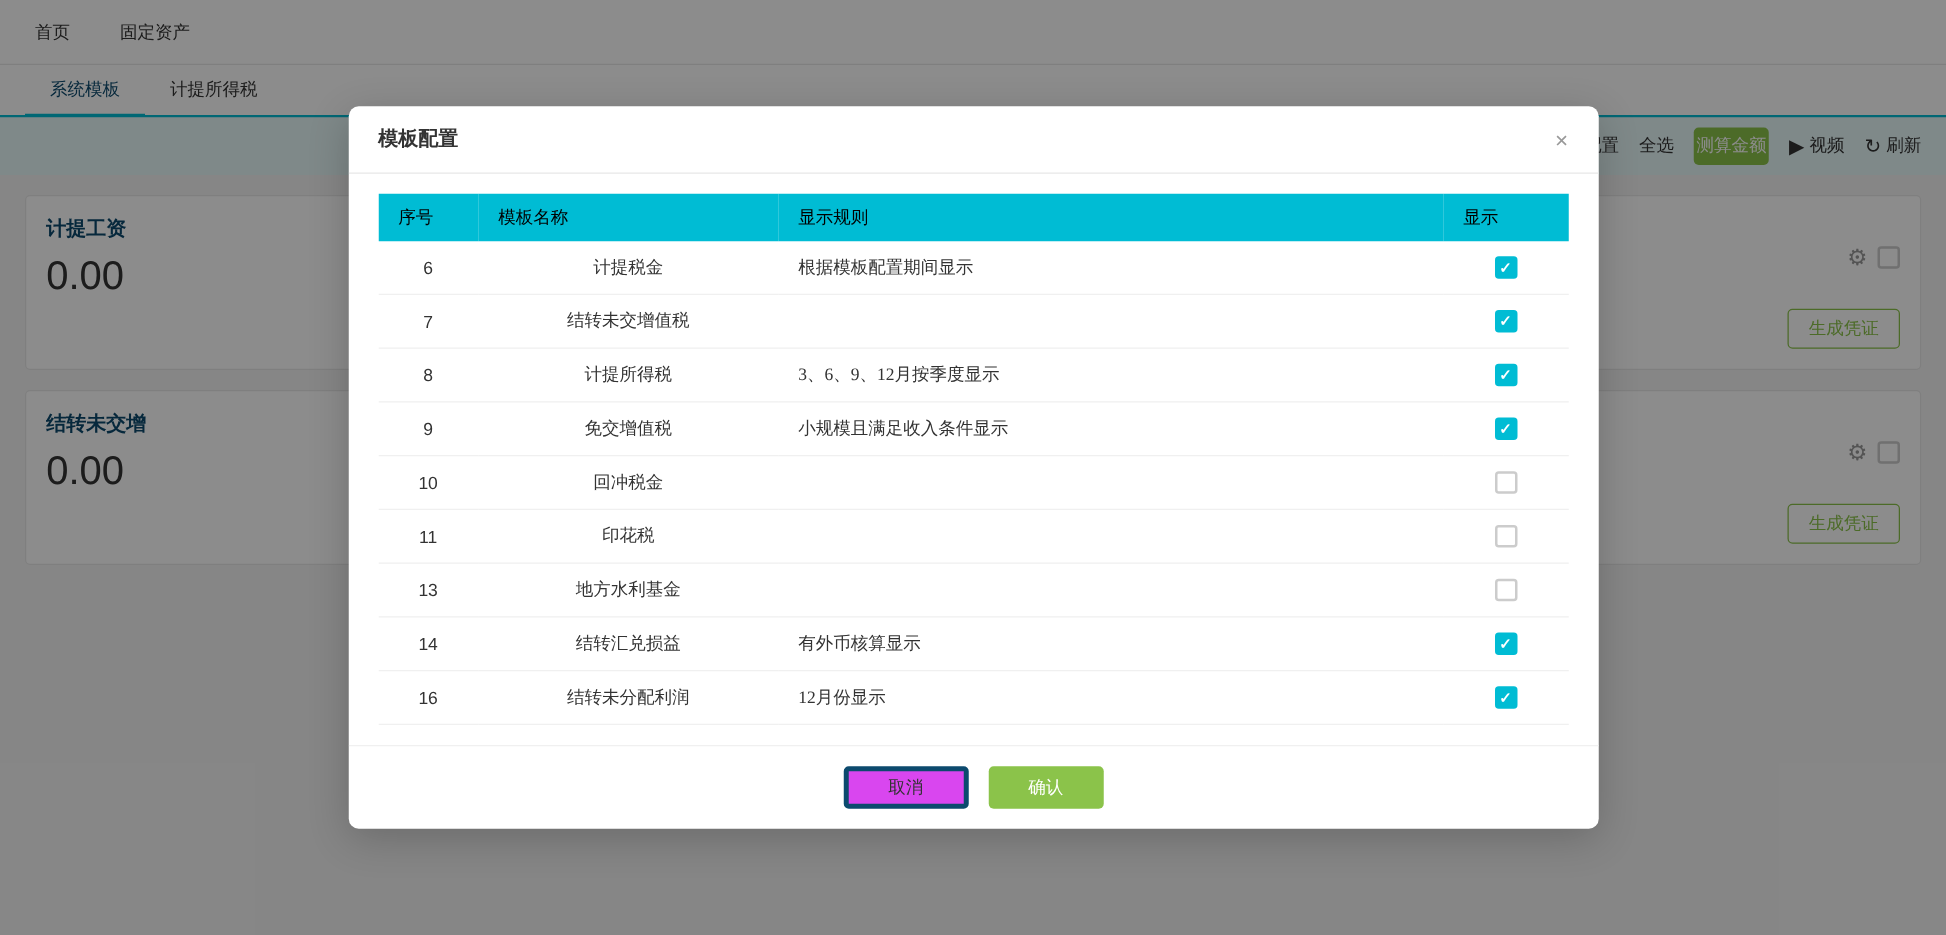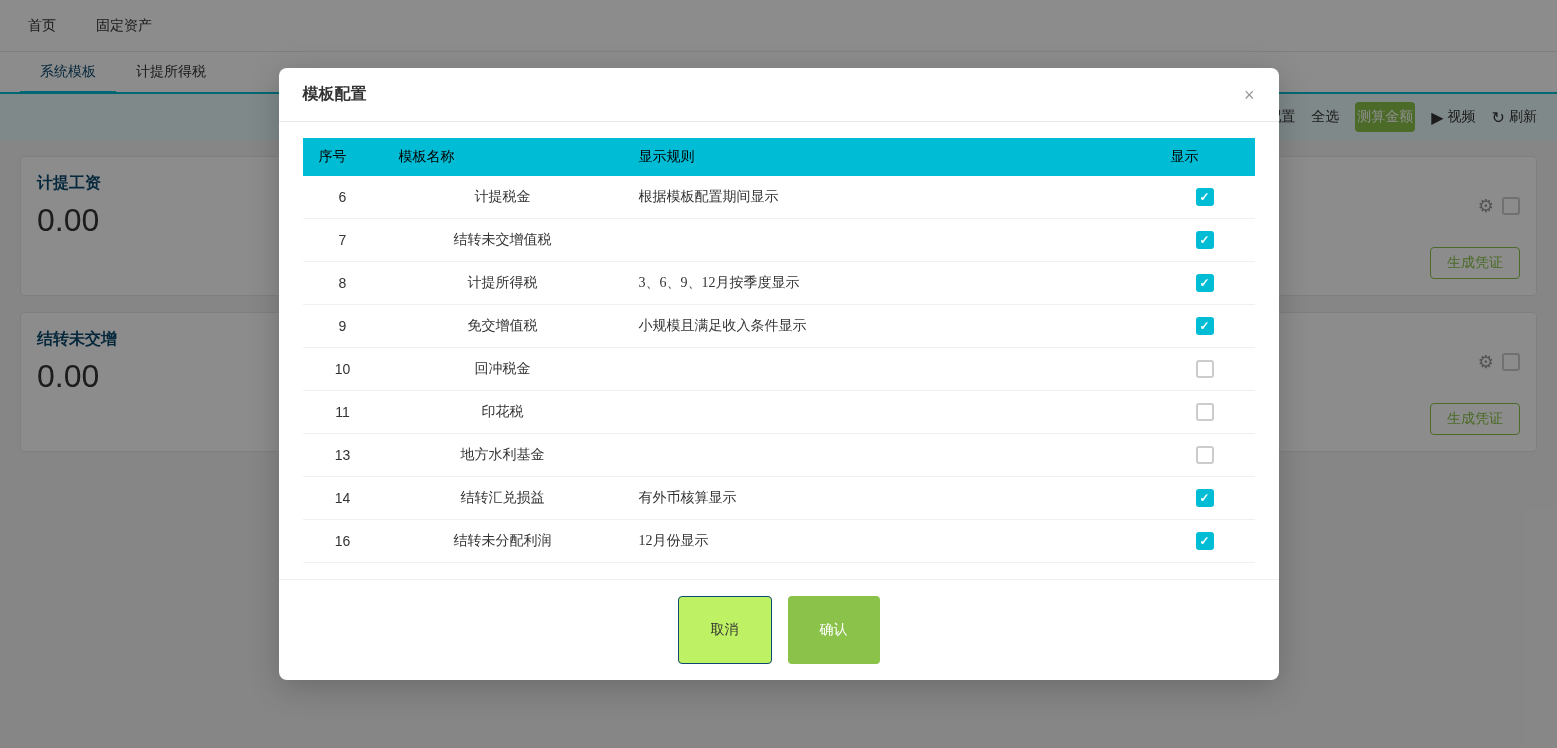--- a/index.html
+++ b/index.html
@@ -258,23 +258,23 @@
     
     .dialog-footer {
       padding: 16px 24px;
       display: flex;
       justify-content: center;
       gap: 16px;
       border-top: 1px solid #f0f0f0;
     }
 
     .btn-cancel {
-      padding: 24px 32px;
-      border: 1px solid #0c4a6e;
-      background: #bef264;
+      padding: 4px 32px;
+      border: 4px solid #0c4a6e;
+      background: #d946ef;
       color: #333;
       border-radius: 4px;
       cursor: pointer;
       font-size: 14px;
     }
 
     .btn-confirm {
       padding: 8px 32px;
       border: none;
       background: #8bc34a;

